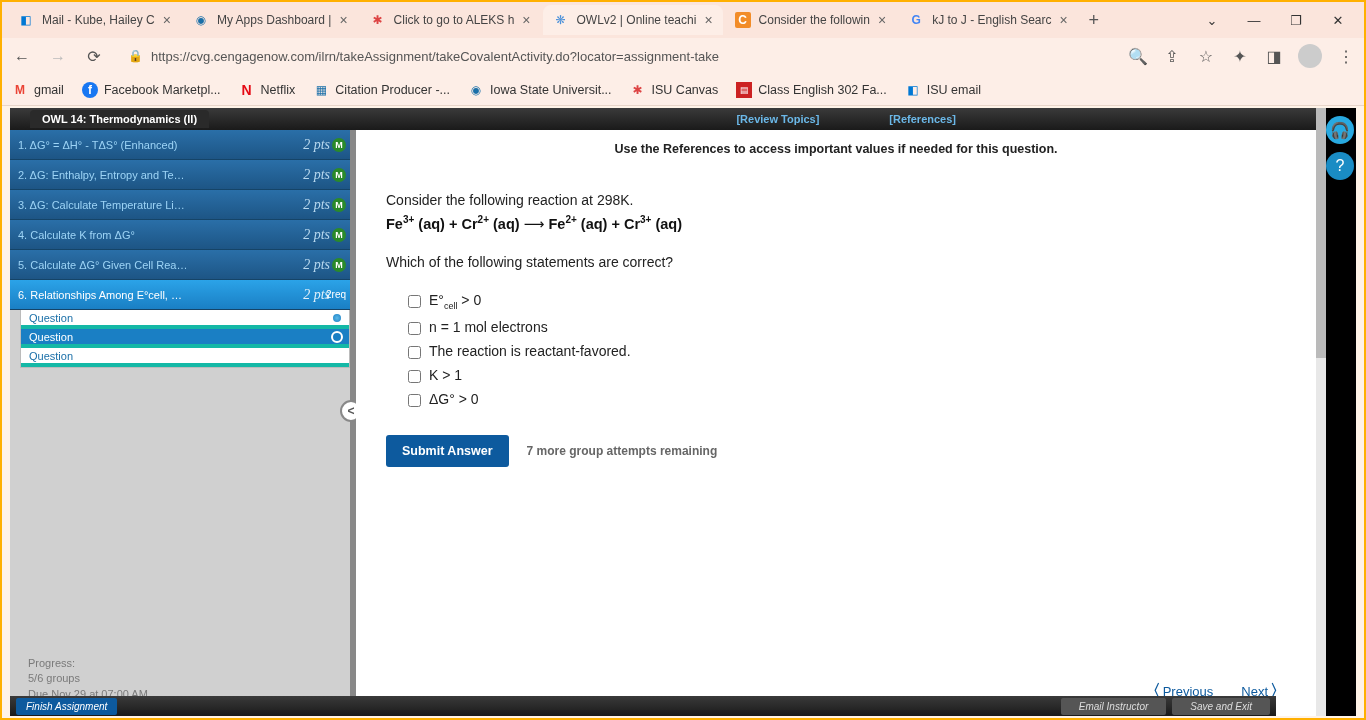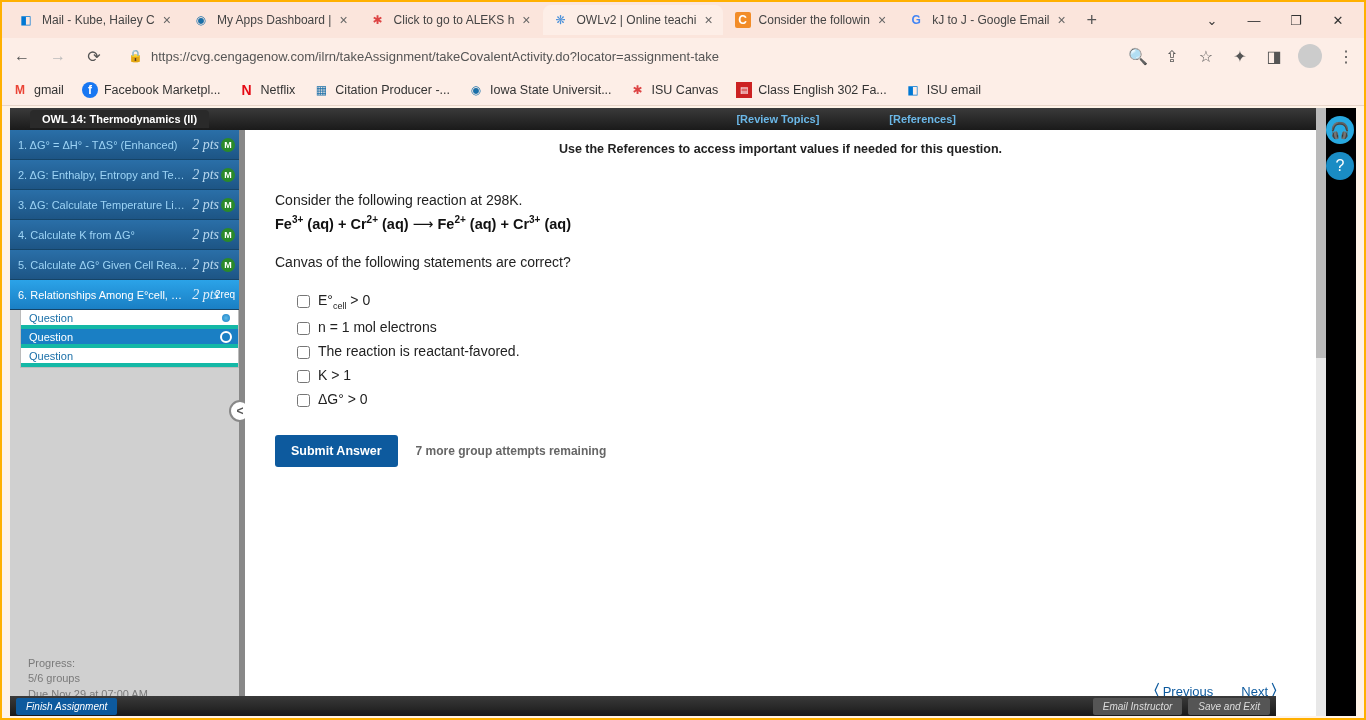--- a/index.html
+++ b/index.html
@@ -38,21 +38,21 @@
 .fb2 { background:#1a8cc4; }
 
 .top-dark { height:22px; background:linear-gradient(#3a3a3a,#1a1a1a); display:flex; align-items:center; color:#fff; font-size:11px; font-weight:bold; padding-left:20px; }
 .top-dark .owl-tab { background:#2a2a2a; padding:3px 12px; border-radius:4px 4px 0 0; }
 .top-links { margin-left:auto; margin-right:360px; display:flex; gap:70px;align-items:center; }
 .top-link { color:#6bb8e8; font-size:11px; }
 
 .workspace { display:flex; height:calc(100% - 22px); position:relative; }
 
 
-.sidebar { width:229px; background:#d0d0d0; display:flex; flex-direction:column; }
+.sidebar { width:340px; background:#d0d0d0; display:flex; flex-direction:column; }
 .nav-item { height:30px; background:linear-gradient(#2a6fa8,#1d5585); border-bottom:1px solid #154468; display:flex; align-items:center; padding:0 8px; color:#9dd4f6; font-size:11px; position:relative; cursor:pointer; }
 .nav-item.active { background:linear-gradient(#2ba3e8,#1a7fc4); color:#fff; }
 .nav-item .pts { margin-left:auto; font-style:italic; color:#b8d8ee; font-size:14px; margin-right:12px;font-family:Liberation Serif, serif; }
 .nav-item.active .pts { color:#e0f0fa; }
 .nav-item .req { color:#fff; font-size:10px; position:absolute; right:4px; }
 .nav-item .m-badge { position:absolute; right:4px; width:14px; height:14px; border-radius:50%; background:#2a8a2a; color:#fff; font-size:9px; display:flex; align-items:center; justify-content:center; font-weight:bold; }
 .nav-title { white-space:nowrap; overflow:hidden; text-overflow:ellipsis; max-width:170px; }
 
 .sub-items { background:#fff; margin-left:10px; border-left:1px solid #bbb; border-right:1px solid #bbb; border-bottom:1px solid #bbb; }
 .sub-item { height:19px; display:flex; align-items:center; padding:0 8px; font-size:11px; color:#1a6fa8; border-bottom:4px solid #14b8a6; position:relative; cursor:pointer; }
@@ -88,21 +88,21 @@
 .remain { font-size:12px; color:#666; font-weight:bold; margin-left:8px; }
 
 .pager { position:absolute; bottom:14px; right:30px; display:flex; gap:28px; font-size:13px; }
 .pg { color:#0d5a9e; display:flex; align-items:center; gap:2px; cursor:pointer; }
 .pg .chev { font-size:16px; font-weight:bold; }
 
 
 .bottom-bar { position:absolute; bottom:0; left:0; right:40px; height:20px; background:linear-gradient(#3a3a3a,#1a1a1a); display:flex; align-items:center; padding:0 6px;font-style:italic; }
 .bb-btn { background:#0d5a9e; color:#fff; font-size:10px; padding:3px 10px; border-radius:2px; cursor:pointer; }
 .bb-right { margin-left:auto; display:flex; gap:6px; }
-.bb-gray { background:#555; color:#ddd; font-size:10px; padding:3px 10px; border-radius:2px; }
+.bb-gray { background:#555; color:#ddd; font-size:10px; padding:3px 18px; border-radius:2px; }
 </style>
 </head>
 <body>
 
 <div class="tab-strip">
   <div class="tab">
       <span class="tab-icon" style="color:#0078d4">◧</span>
       <span class="tab-title">Mail - Kube, Hailey C</span>
       <span class="tab-close">×</span>
     </div>
@@ -121,21 +121,21 @@
       <span class="tab-title">OWLv2 | Online teachi</span>
       <span class="tab-close">×</span>
     </div>
   <div class="tab">
       <span class="tab-icon" style="background:#f28c28;color:#fff;border-radius:2px;width:16px;height:16px;font-weight:bold">C</span>
       <span class="tab-title">Consider the followin</span>
       <span class="tab-close">×</span>
     </div>
   <div class="tab">
       <span class="tab-icon" style="color:#4285f4;font-weight:bold">G</span>
-      <span class="tab-title">kJ to J - Google Email</span>
+      <span class="tab-title">kJ to J - English Searc</span>
       <span class="tab-close">×</span>
     </div>
   <div class="tab-new">+</div>
   <div class="win-controls">
     <div class="win-btn">⌄</div>
     <div class="win-btn">—</div>
     <div class="win-btn">❐</div>
     <div class="win-btn">✕</div>
   </div>
 </div>
@@ -265,21 +265,21 @@
       </div>
 
       <div class="divider">
         <div class="div-handle">&lt;</div>
       </div>
 
       <div class="content">
         <div class="instr">Use the References to access important values if needed for this question.</div>
         <div class="qtext">Consider the following reaction at 298K.</div>
         <div class="eqn">Fe<sup>3+</sup> (aq) + Cr<sup>2+</sup> (aq) <span class="arrow">⟶</span> Fe<sup>2+</sup> (aq) + Cr<sup>3+</sup> (aq)</div>
-        <div class="prompt">Canvas of the following statements are correct?</div>
+        <div class="prompt">Which of the following statements are correct?</div>
         <div class="opts">
           <label class="opt">
               <input type="checkbox" style="">
               <span>E°<sub>cell</sub> &gt; 0</span>
             </label>
           <label class="opt">
               <input type="checkbox" style="">
               <span>n = 1 mol electrons</span>
             </label>
           <label class="opt">

